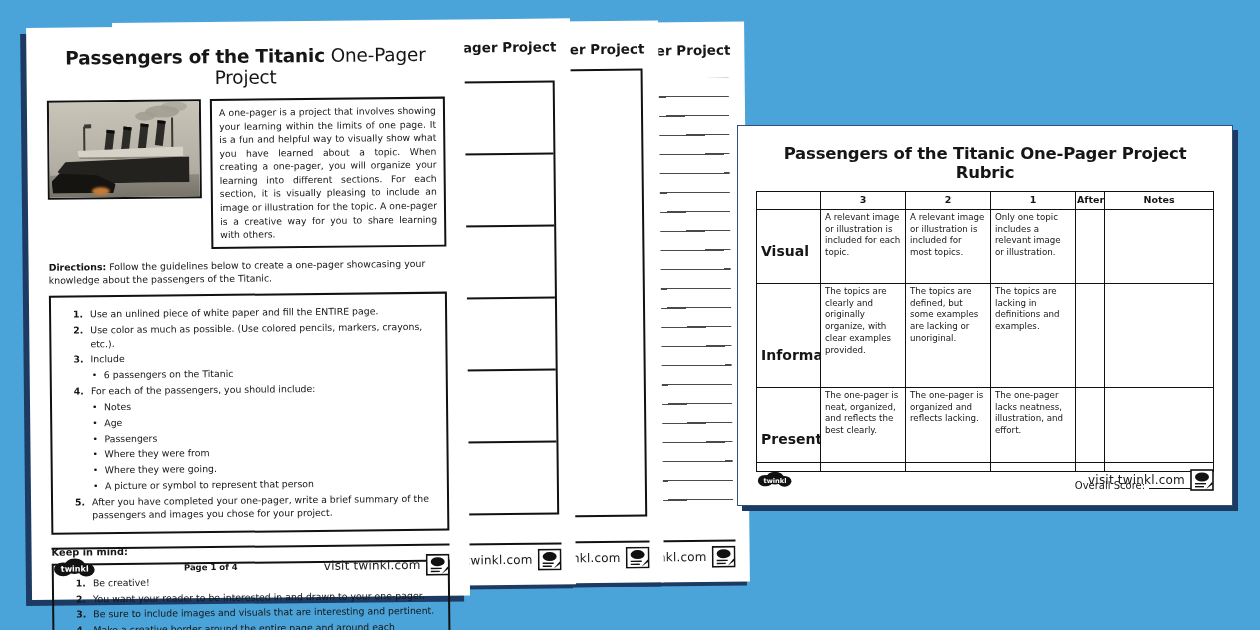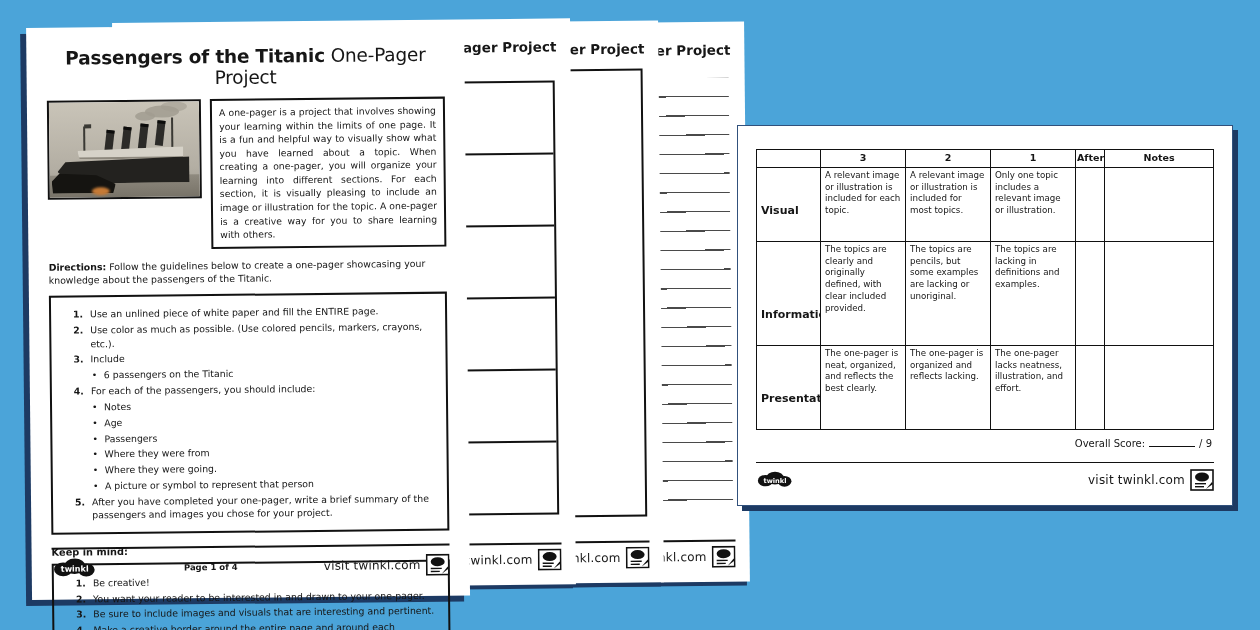--- a/index.html
+++ b/index.html
@@ -77,21 +77,21 @@
     border-radius:50%;filter:blur(1px);}
 
   
   #rubric{left:737px;top:125px;width:496px;height:381px;box-shadow:5px 5px 0 #1d3a63;
     border:1px solid #31517c;padding:14px 18px 0 18px;}
   .rubric-title{text-align:center;font-weight:bold;font-size:16.5px;margin-top:4px;letter-spacing:-0.2px;}
   table.rubric{border-collapse:collapse;table-layout:fixed;width:100%;margin-top:9px;}
   table.rubric th,table.rubric td{border:1.8px solid #111;padding:2px 4px;vertical-align:top;
     font-size:8.7px;line-height:1.35;overflow:hidden;}
   table.rubric .hdr{font-weight:bold;text-align:center;font-size:9.5px;height:15px;vertical-align:middle;padding:1px;}
-  table.rubric .rowlabel{font-weight:bold;text-align:left;vertical-align:bottom;font-size:11px;padding:4px 3px 22px 4px;}
+  table.rubric .rowlabel{font-weight:bold;text-align:left;vertical-align:bottom;font-size:14px;padding:4px 3px 22px 4px;}
   col.c-label{width:14%;}col.c-crit{width:18.6%;}col.c-score{width:6.4%;}col.c-notes{width:23.8%;}
   tr.r-visual{height:74px;}tr.r-info{height:104px;}tr.r-pres{height:84px;}
   .overall{margin-top:7px;text-align:right;font-size:10px;padding-right:2px;}
   .blankline{display:inline-block;width:46px;border-bottom:1.2px solid #111;height:9px;margin:0 4px;}
   .rubric-footer{position:absolute;left:18px;right:18px;bottom:8px;height:34px;
     border-top:1.8px solid #111;display:flex;align-items:center;justify-content:space-between;}
   .rubric-footer .right{display:flex;align-items:center;gap:5px;}
 </style>
 </head>
 <body>
@@ -268,20 +268,21 @@
           <rect x="5" y="14" width="11" height="1.4" fill="#111"></rect>
           <rect x="5" y="17" width="9" height="1.4" fill="#111"></rect>
           <path d="M16 20 L22 13 L23 15 Z" fill="#111"></path>
         </svg>
       </div>
     </div>
   </div>
 </div>
 
 <div class="page" id="rubric">
+  <div class="rubric-title">Passengers of the Titanic One-Pager Project Rubric</div>
 
   <table class="rubric">
     <colgroup>
       <col class="c-label">
         <col class="c-crit">
         <col class="c-crit">
         <col class="c-crit">
         <col class="c-score">
         <col class="c-notes">
     </colgroup>
@@ -299,22 +300,22 @@
         <tr class="rubric-row r-visual">
           <td class="rowlabel">Visual</td>
           <td>A relevant image or illustration is included for each topic.</td>
           <td>A relevant image or illustration is included for most topics.</td>
           <td>Only one topic includes a relevant image or illustration.</td>
           <td></td>
           <td></td>
         </tr>
         <tr class="rubric-row r-info">
           <td class="rowlabel">Informational</td>
-          <td>The topics are clearly and originally defined, with clear included provided.</td>
-          <td>The topics are pencils, but some examples are lacking or unoriginal.</td>
+          <td>The topics are clearly and originally organize, with clear examples provided.</td>
+          <td>The topics are defined, but some examples are lacking or unoriginal.</td>
           <td>The topics are lacking in definitions and examples.</td>
           <td></td>
           <td></td>
         </tr>
         <tr class="rubric-row r-pres">
           <td class="rowlabel">Presentation</td>
           <td>The one-pager is neat, organized, and reflects the best clearly.</td>
           <td>The one-pager is organized and reflects lacking.</td>
           <td>The one-pager lacks neatness, illustration, and effort.</td>
           <td></td>

